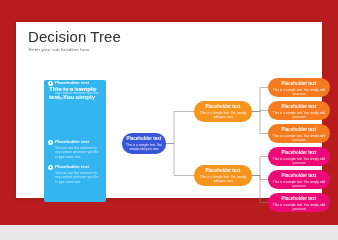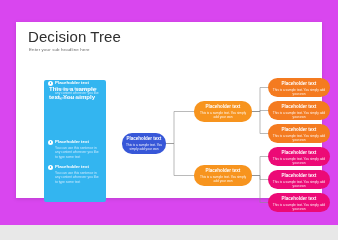--- a/index.html
+++ b/index.html
@@ -9,21 +9,21 @@
     width: 338px;
     height: 225px;
     overflow: hidden;
     font-family: "Liberation Sans", sans-serif;
   }
 
   #slide-root {
     position: relative;
     width: 338px;
     height: 225px;
-    background: #d946ef;
+    background: #b91c1c;
   }
 
   
   #card {
     position: absolute;
     left: 16px;
     top: 22px;
     width: 306px;
     height: 176px;
     background: #ffffff;

